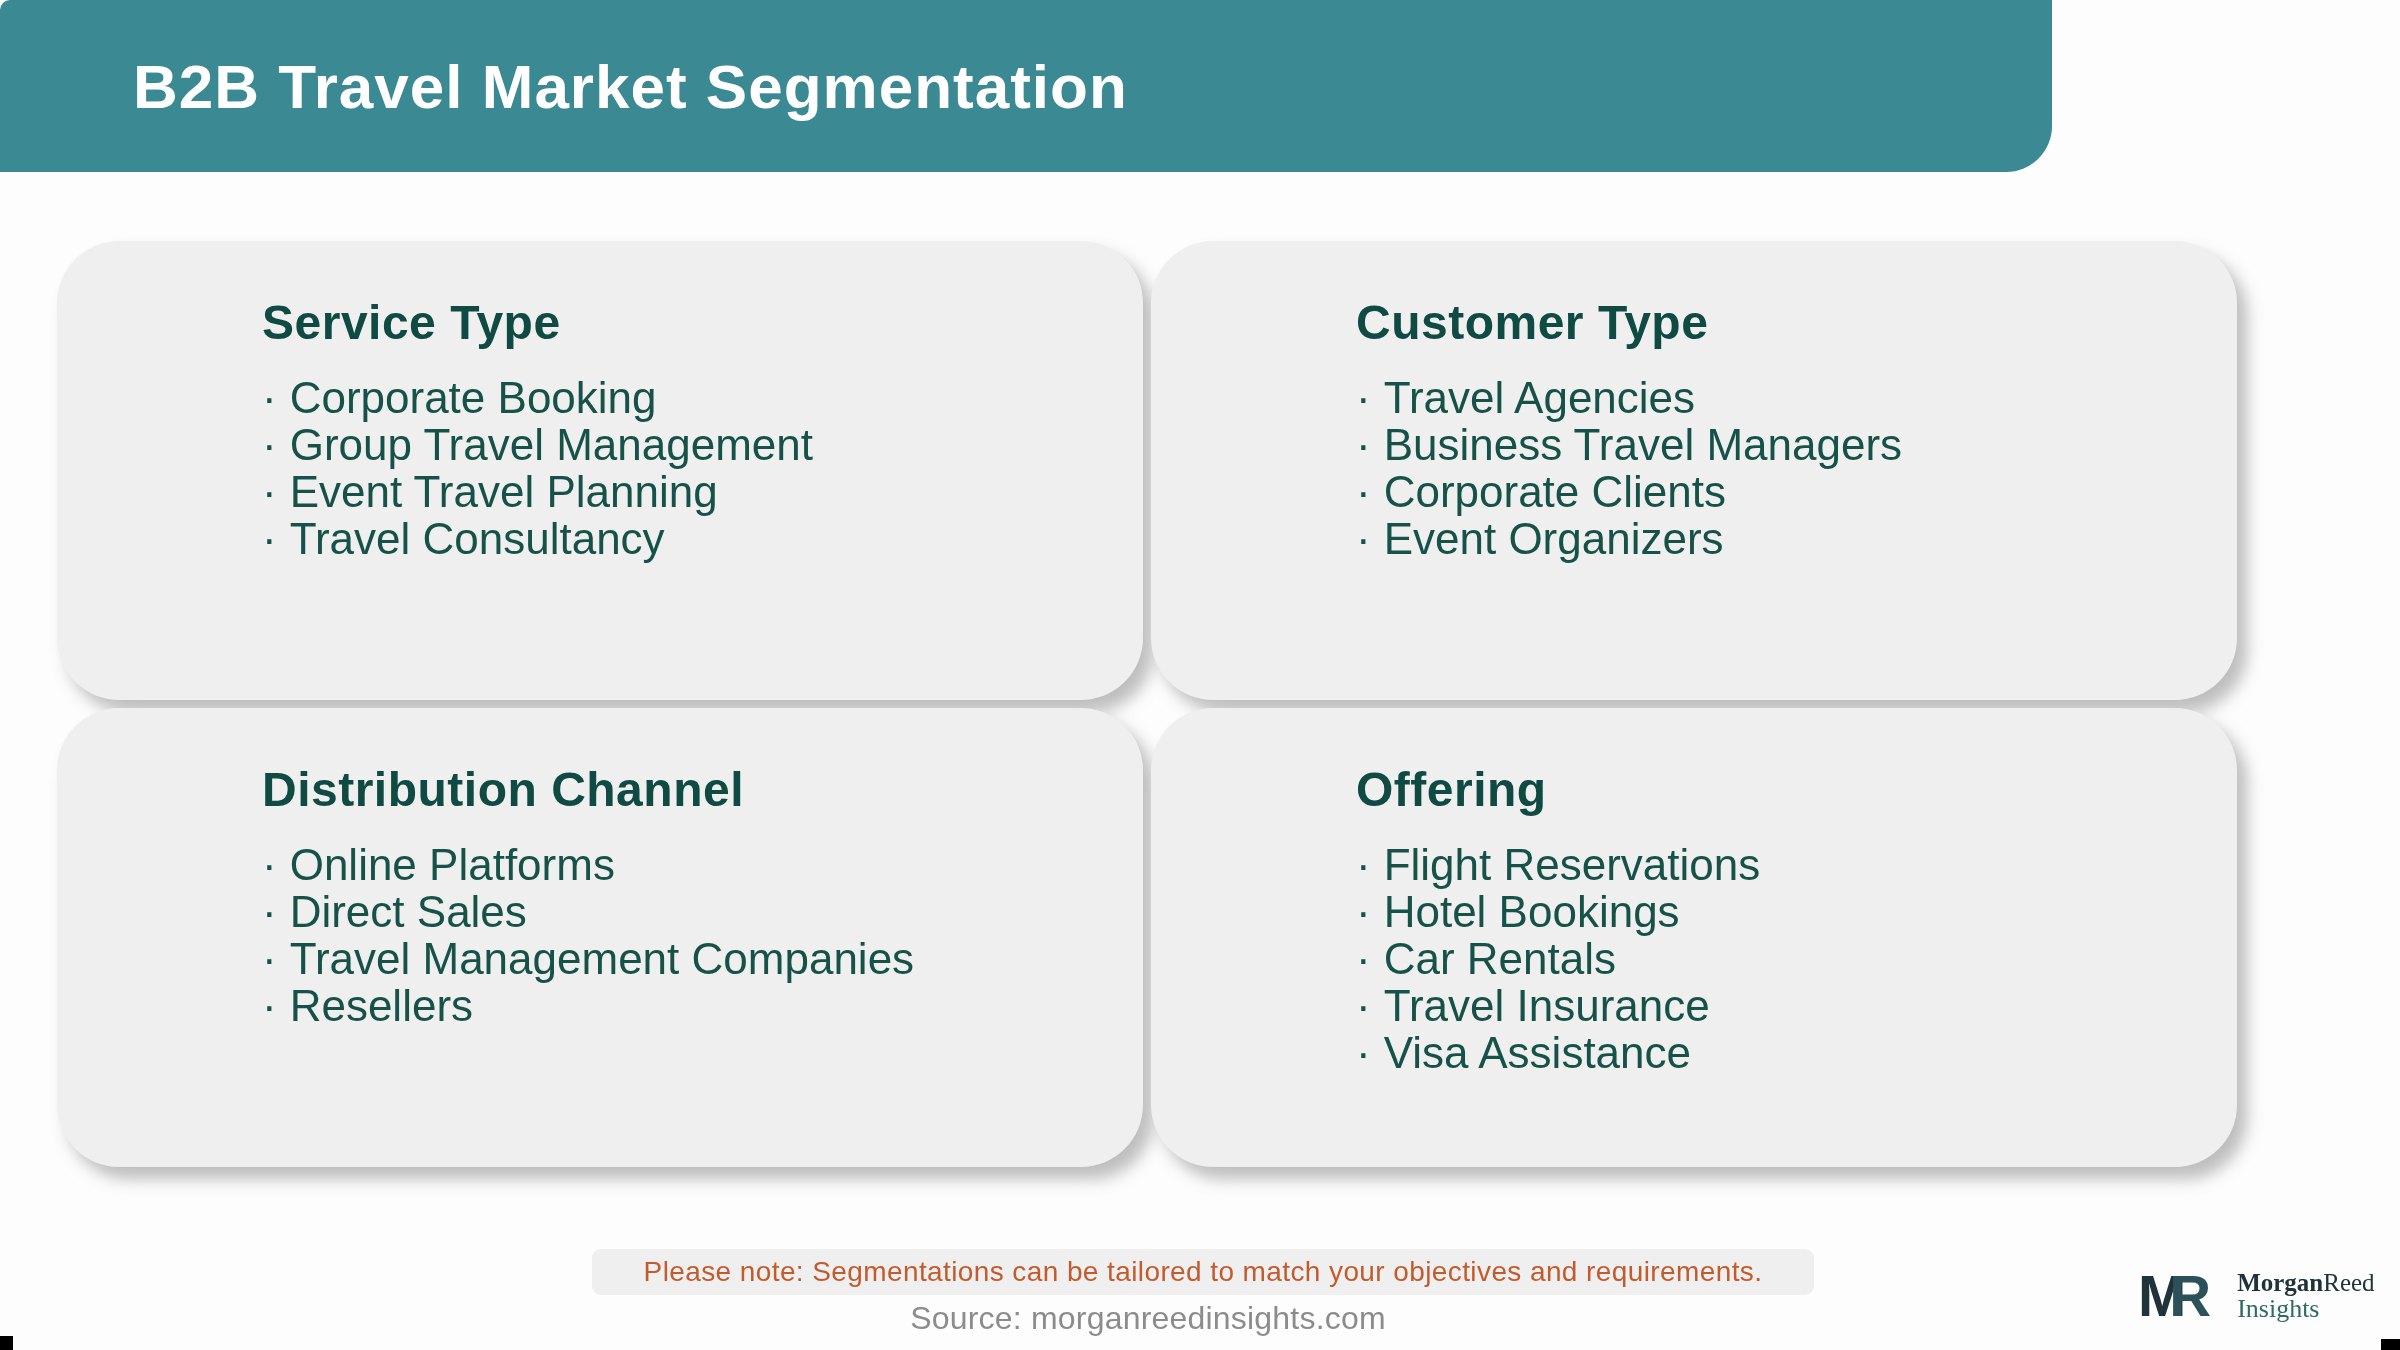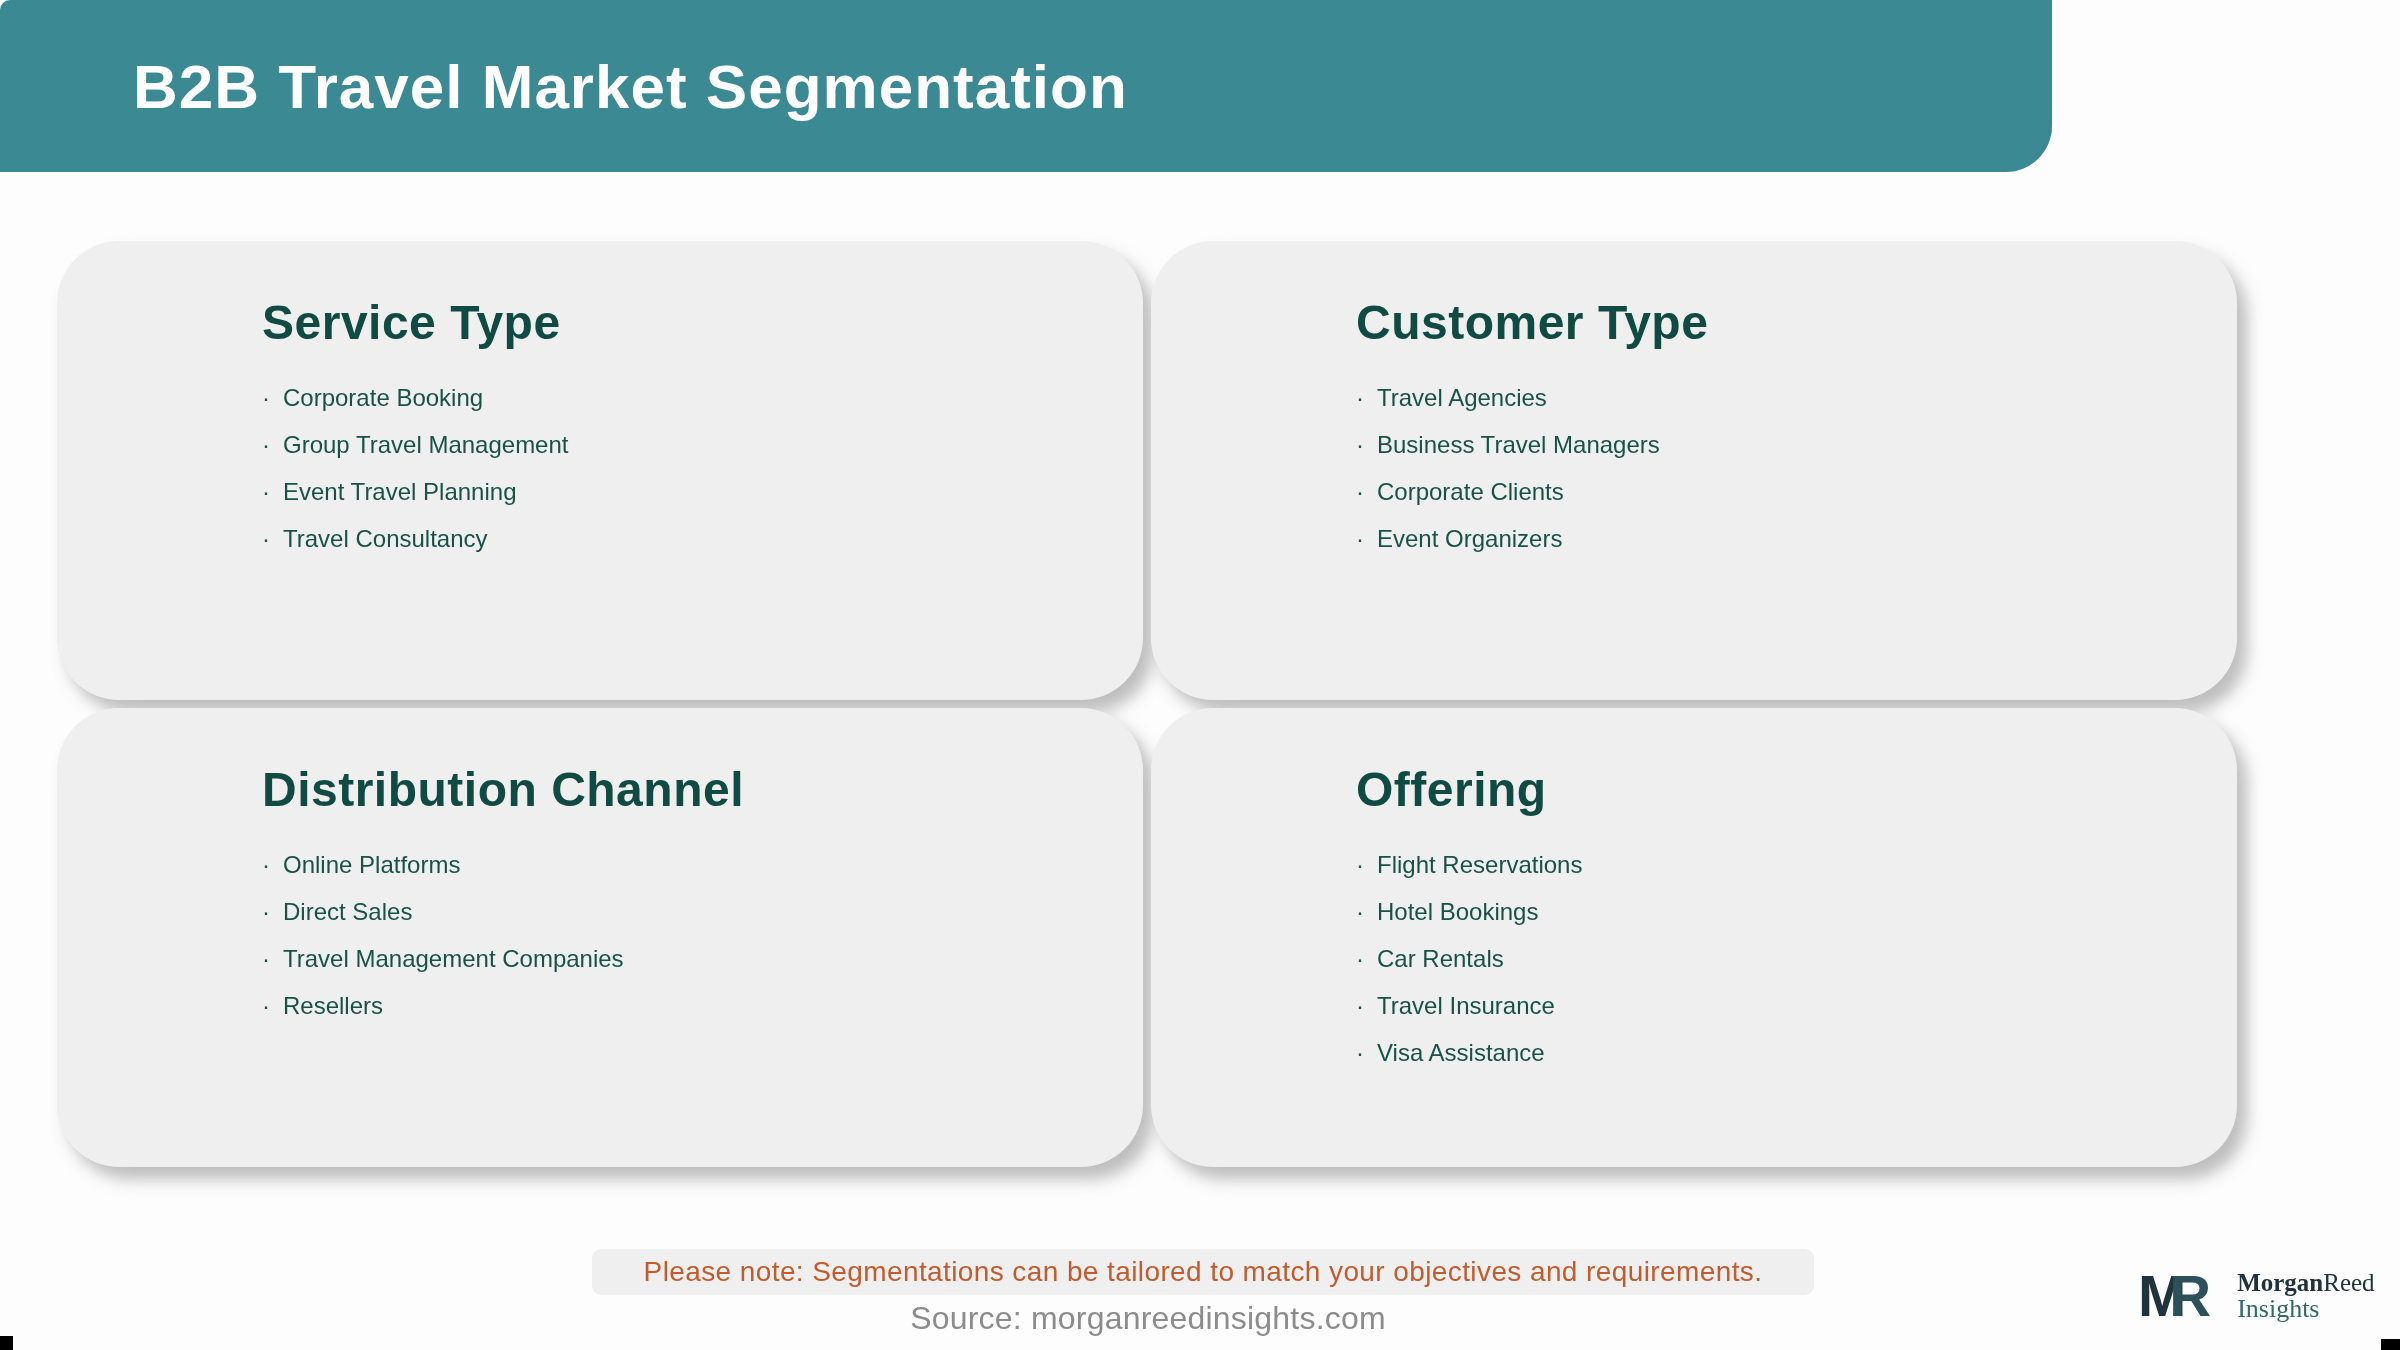--- a/index.html
+++ b/index.html
@@ -53,21 +53,21 @@
   .card h2{
     margin:0 0 24px 0;
     font-size:48px;font-weight:bold;letter-spacing:0.5px;
     color:var(--heading-teal);
     line-height:1.15;
   }
   .card ul{
     margin:0;padding:0;list-style:none;
   }
   .card li{
-    font-size:24px;line-height:47px;
+    font-size:44px;line-height:47px;
     color:var(--bullet-teal);
     white-space:nowrap;
   }
   .card li .dot{
     display:inline-block;
     margin-right:13px;
   }
   
   .note-banner{
     position:absolute;left:592px;top:1249px;width:1222px;height:46px;

